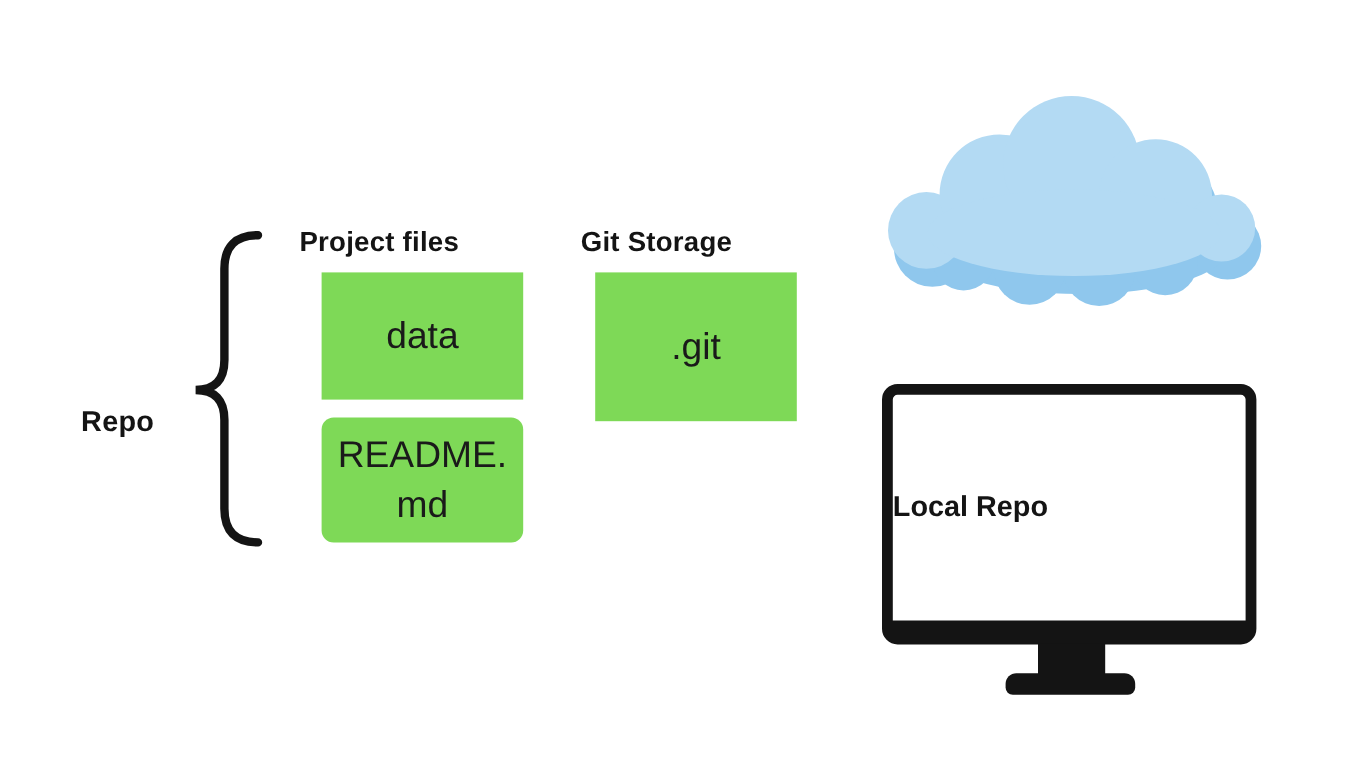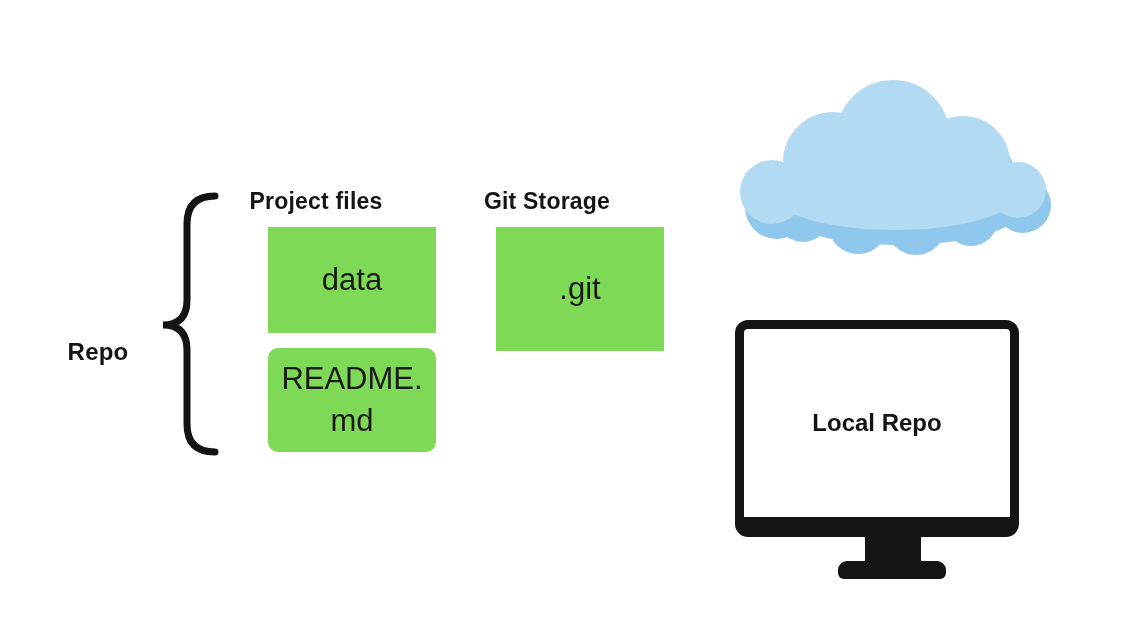--- a/index.html
+++ b/index.html
@@ -47,27 +47,27 @@
   
   .cloud-wrap { left: 728px; top: 76px; width: 324px; height: 180px; }
   .cloud-svg { position: absolute; left: 0; top: 0; }
   .cloud-label {
     position: absolute; left: 0; top: 76px; width: 100%;
     text-align: center; font-size: 24px; font-weight: 700;
   }
 
   
   .monitor-frame {
-    left: 735px; top: 320px; width: 284px; height: 217px;
+    left: 735px; top: 320px; width: 312px; height: 217px;
     box-sizing: border-box;
     background: #ffffff;
     border: 9px solid var(--ink, #141414);
     border-bottom-width: 20px;
     border-radius: 13px;
-    display: flex; align-items: center; justify-content: center;
+    display: flex; align-items: center; justify-content: flex-start;
   }
   .monitor-label {
     font-size: 24px; font-weight: 700; text-align: center;
   }
   .monitor-neck {
     left: 865px; top: 536px; width: 56px; height: 27px;
     background: var(--ink, #141414);
   }
   .monitor-base {
     left: 838px; top: 561px; width: 108px; height: 18px;

